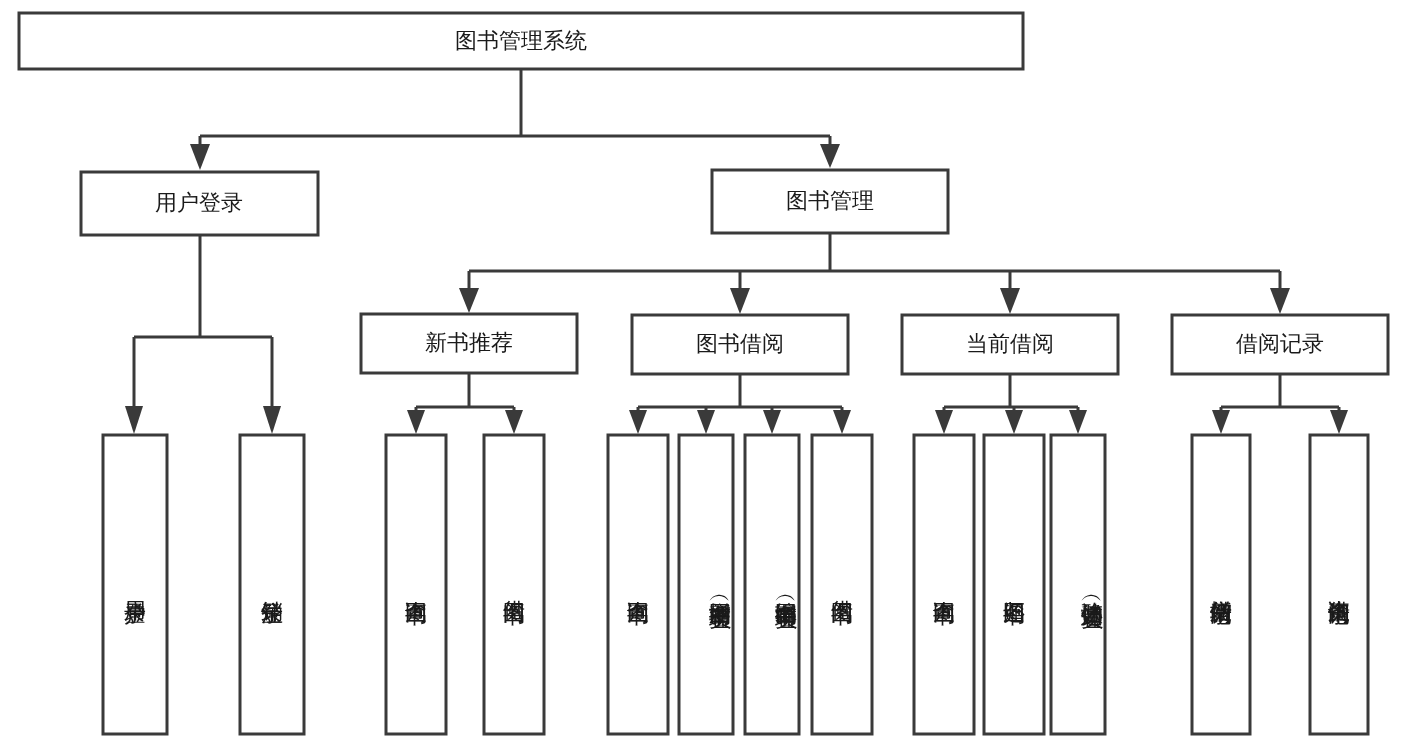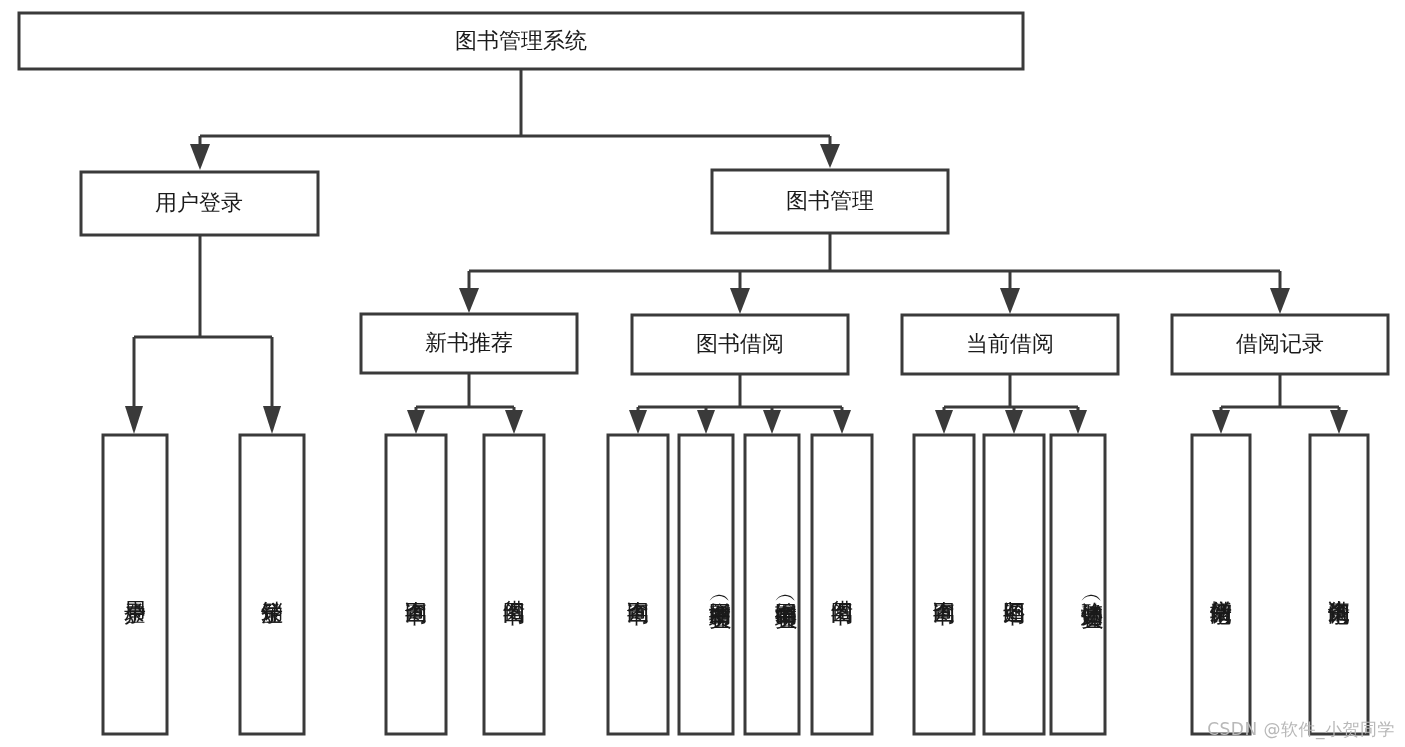--- a/index.html
+++ b/index.html
@@ -198,14 +198,13 @@
   <div class="leaf-label-wrap" style="left:745px; top:435px; width:54px; height:299px; align-items:flex-start; padding-top:8px; box-sizing:border-box;">编辑图书（管理员）</div>
   <div class="leaf-label-wrap" style="left:812px; top:435px; width:60px; height:299px;">借阅图书</div>
 
   <div class="leaf-label-wrap" style="left:914px; top:435px; width:60px; height:299px;">查询图书</div>
   <div class="leaf-label-wrap" style="left:984px; top:435px; width:60px; height:299px;">归还图书</div>
   <div class="leaf-label-wrap" style="left:1051px; top:435px; width:54px; height:299px; align-items:flex-start; padding-top:8px; box-sizing:border-box;">确认归还（管理员）</div>
 
   <div class="leaf-label-wrap" style="left:1192px; top:435px; width:58px; height:299px;">新增借阅记录</div>
   <div class="leaf-label-wrap" style="left:1310px; top:435px; width:58px; height:299px;">查询借阅记录</div>
 
-  <div class="watermark">CSDN @软件_小贺同学</div>
 </div>
 
 </body></html>

